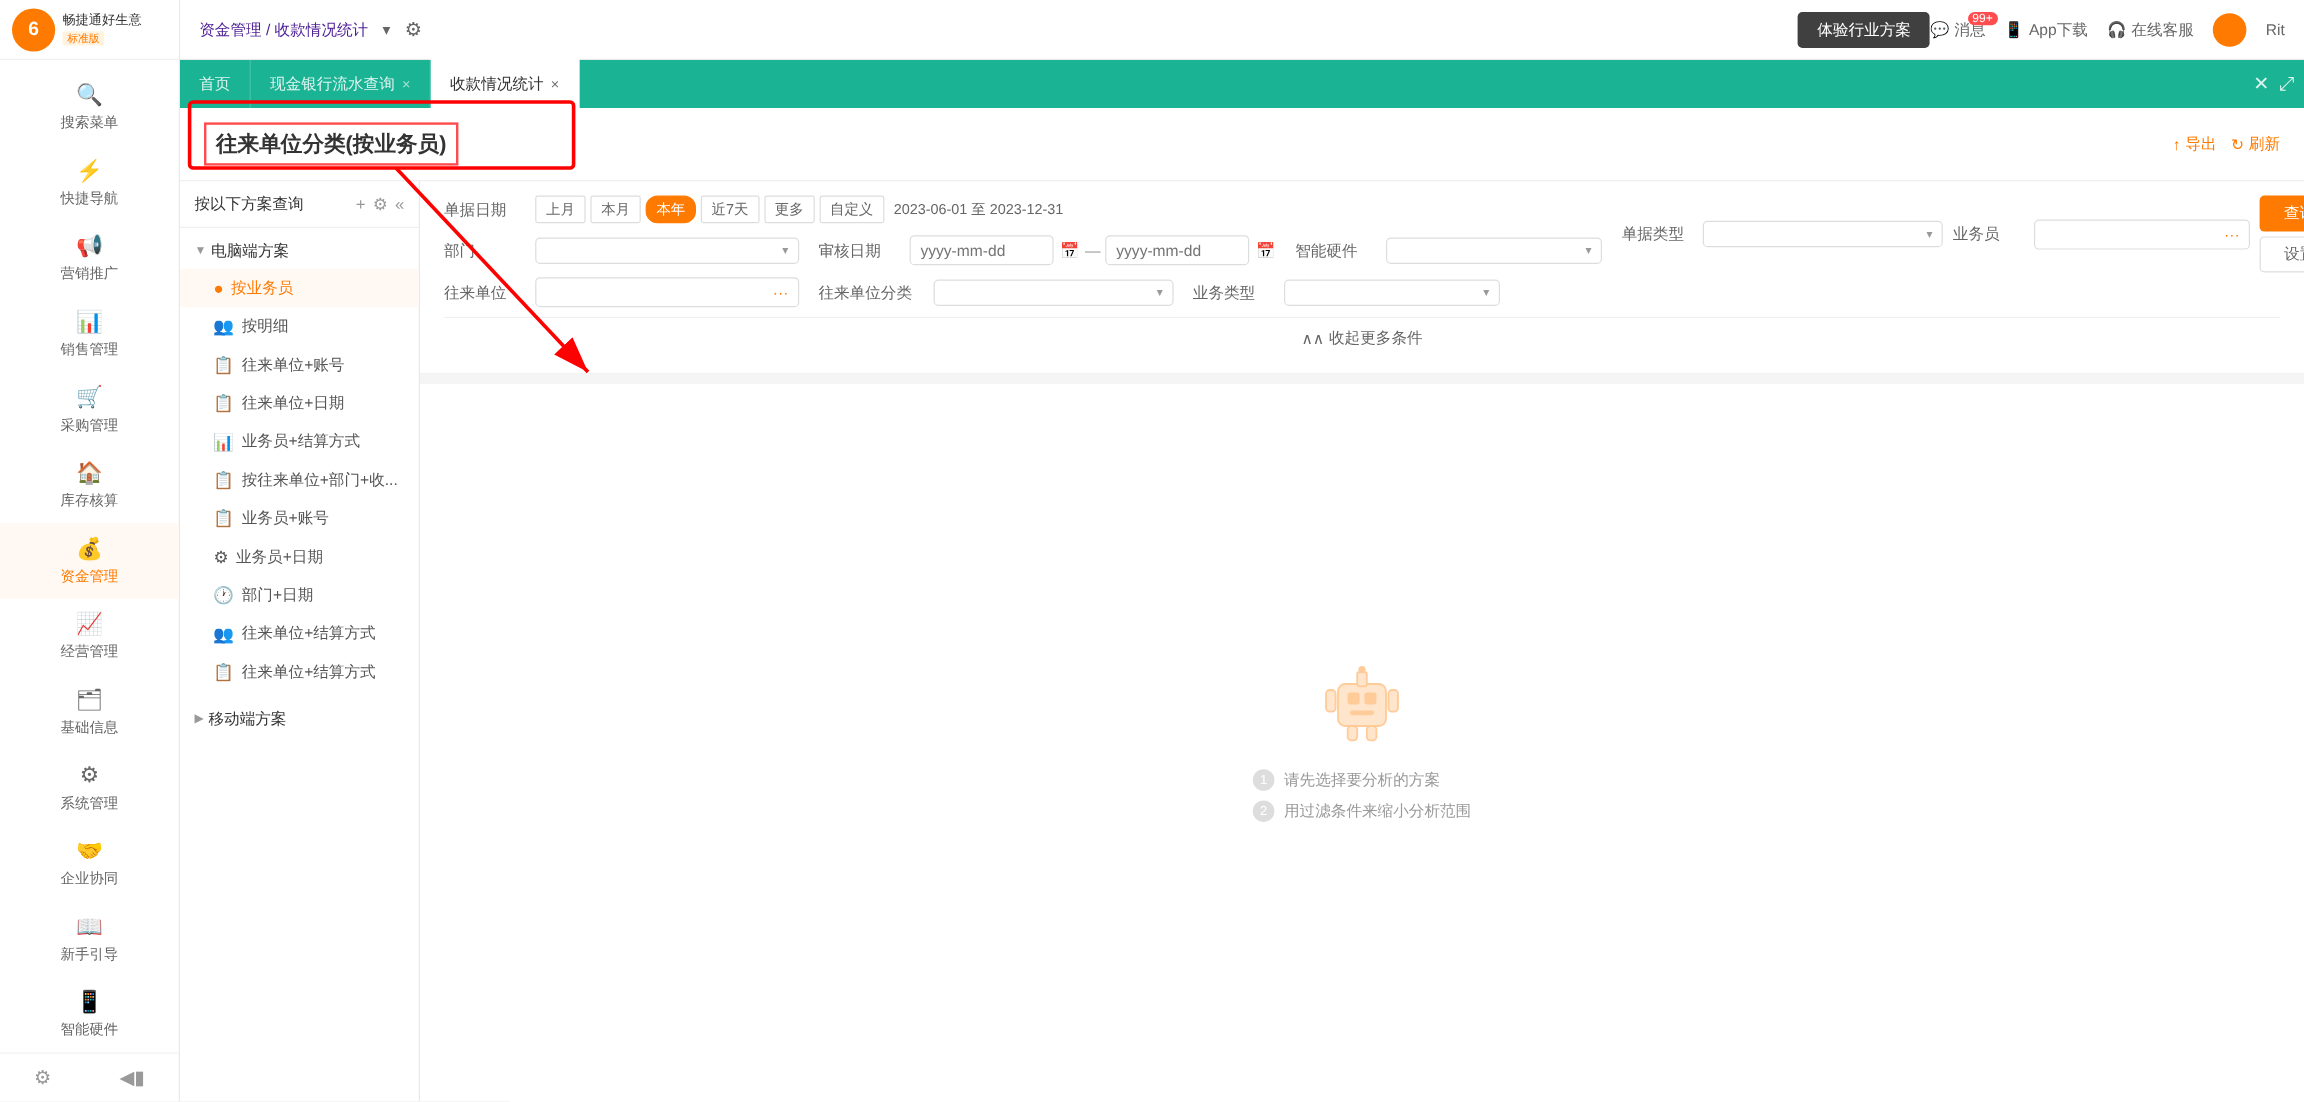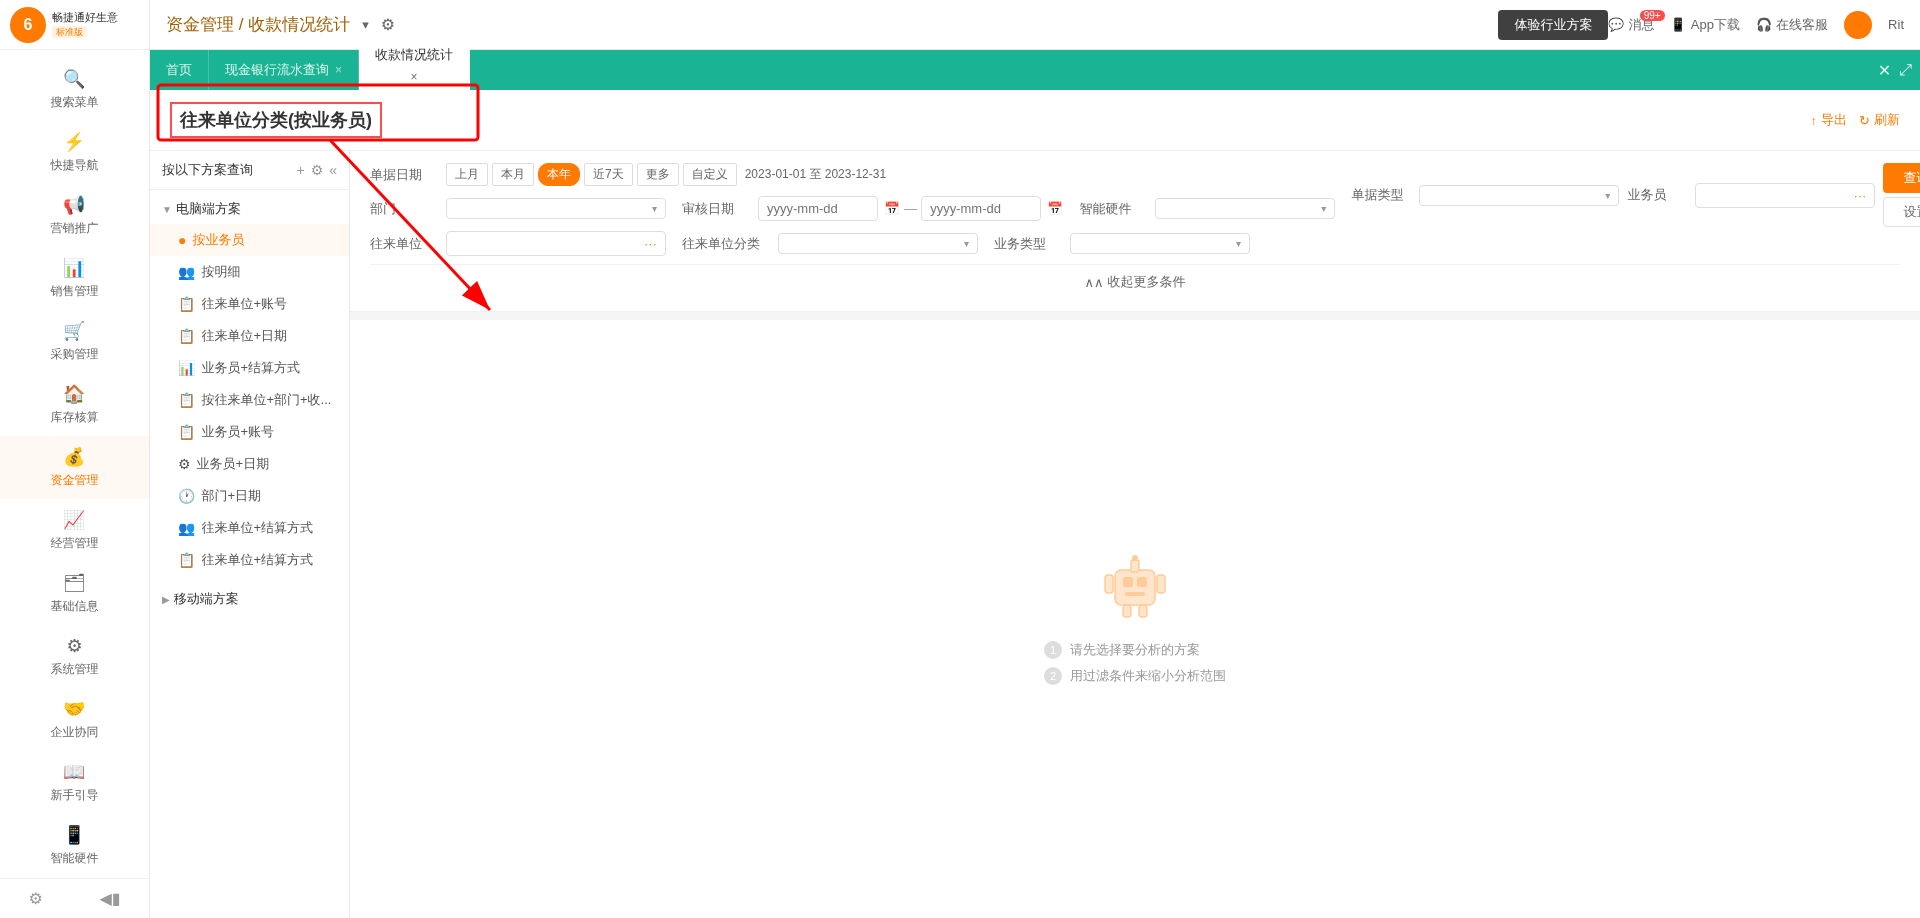--- a/index.html
+++ b/index.html
@@ -17,34 +17,34 @@
     .sidebar-item-label { font-size: 12px; }
     .sidebar-bottom { padding: 10px 0; border-top: 1px solid #f0f0f0; display: flex; justify-content: space-around; }
     .sidebar-bottom-btn { color: #999; cursor: pointer; font-size: 16px; }
 
     
     .main { flex: 1; display: flex; flex-direction: column; height: 918px; overflow: hidden; }
 
     
     .topbar { height: 50px; background: #fff; display: flex; align-items: center; padding: 0 16px; border-bottom: 1px solid #e8e8e8; justify-content: space-between; flex-shrink: 0; }
     .topbar-left { display: flex; align-items: center; gap: 12px; }
-    .topbar-breadcrumb { color: #a16207; font-size: 17px; display: flex; align-items: center; gap: 4px; }
+    .topbar-breadcrumb { color: #4c1d95; font-size: 13px; display: flex; align-items: center; gap: 4px; }
     .topbar-settings { color: #666; cursor: pointer; font-size: 16px; }
     .topbar-dropdown { color: #666; cursor: pointer; }
     .topbar-trial-btn { background: #404040; color: #fff; border: none; padding: 6px 16px; border-radius: 4px; cursor: pointer; font-size: 13px; }
     .topbar-right { display: flex; align-items: center; gap: 16px; color: #666; font-size: 13px; }
     .topbar-badge { position: relative; }
     .topbar-badge-count { position: absolute; top: -6px; right: -10px; background: #ff4d4f; color: #fff; font-size: 10px; border-radius: 8px; padding: 0 4px; min-width: 18px; text-align: center; }
     .topbar-right-item { display: flex; align-items: center; gap: 4px; cursor: pointer; }
     .topbar-avatar { width: 28px; height: 28px; background: #ff7a00; border-radius: 50%; }
 
     
     .tabs { height: 40px; background: #1ab394; display: flex; align-items: center; padding: 0 0; flex-shrink: 0; }
     .tab { display: flex; align-items: center; padding: 0 16px; height: 48px; color: rgba(255,255,255,0.85); cursor: pointer; font-size: 13px; gap: 6px; border-right: 1px solid rgba(255,255,255,0.2); }
-    .tab.active { background: #fff; color: #333; flex-direction: column; }
+    .tab.active { background: #fff; color: #333; }
     .tab-close { font-size: 12px; color: inherit; cursor: pointer; opacity: 0.7; }
     .tab-home { padding: 0 16px; }
     .tabs-right { margin-left: auto; display: flex; align-items: center; gap: 8px; padding-right: 8px; }
     .tabs-window-btn { color: rgba(255,255,255,0.85); cursor: pointer; font-size: 16px; }
 
     
     .page-content { flex: 1; overflow: hidden; display: flex; flex-direction: column; background: #f5f5f5; }
 
     
     .page-header { background: #fff; padding: 12px 20px; display: flex; align-items: center; justify-content: space-between; border-bottom: 1px solid #f0f0f0; flex-shrink: 0; }
@@ -332,21 +332,21 @@
             <div style="flex:1;">
               <div class="filter-row">
                 <span class="filter-label">单据日期</span>
                 <div class="filter-date-group">
                   <button class="filter-date-btn">上月</button>
                   <button class="filter-date-btn">本月</button>
                   <button class="filter-date-btn active">本年</button>
                   <button class="filter-date-btn">近7天</button>
                   <button class="filter-date-btn">更多</button>
                   <button class="filter-date-btn">自定义</button>
-                  <span class="filter-date-range">2023-01-01 至 2023-12-31</span>
+                  <span class="filter-date-range">2023-06-01 至 2023-12-31</span>
                 </div>
               </div>
               <div class="filter-row">
                 <span class="filter-label">部门</span>
                 <div class="filter-select" style="min-width:220px;">
                   <span class="filter-select-text"></span>
                   <span class="filter-select-arrow">▾</span>
                 </div>
 
                 <span class="filter-label" style="min-width:60px;">审核日期</span>

